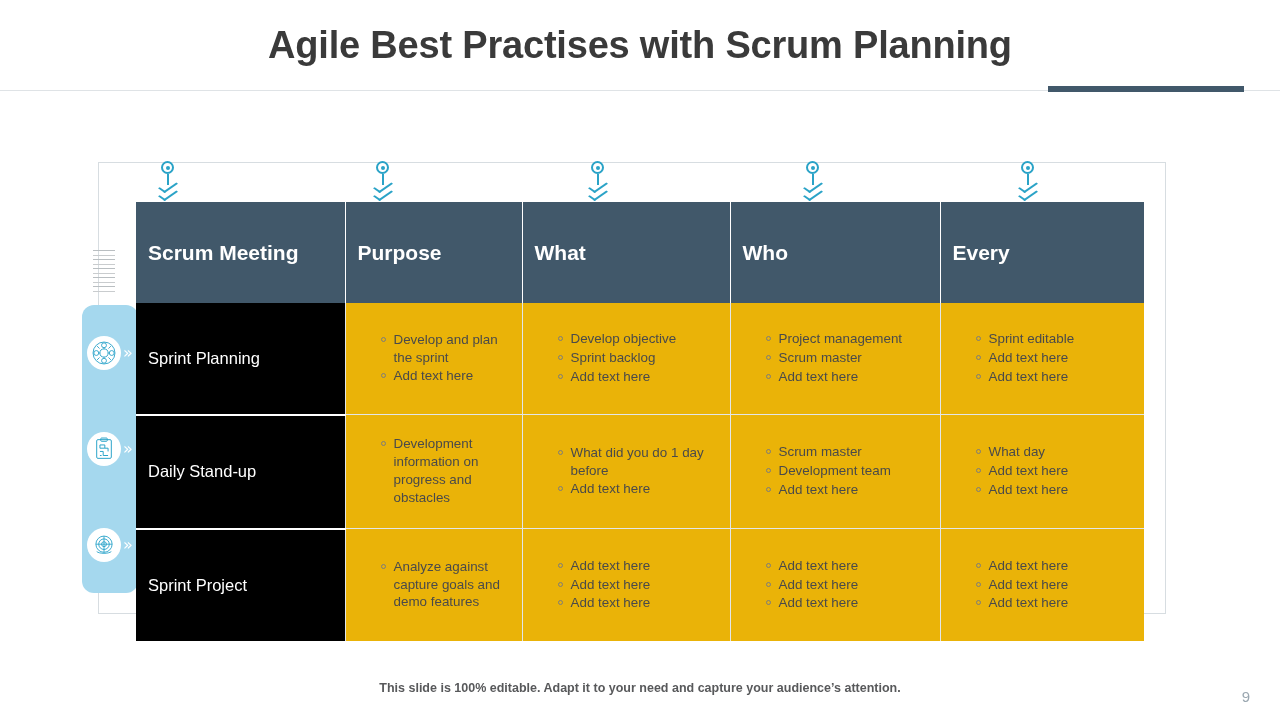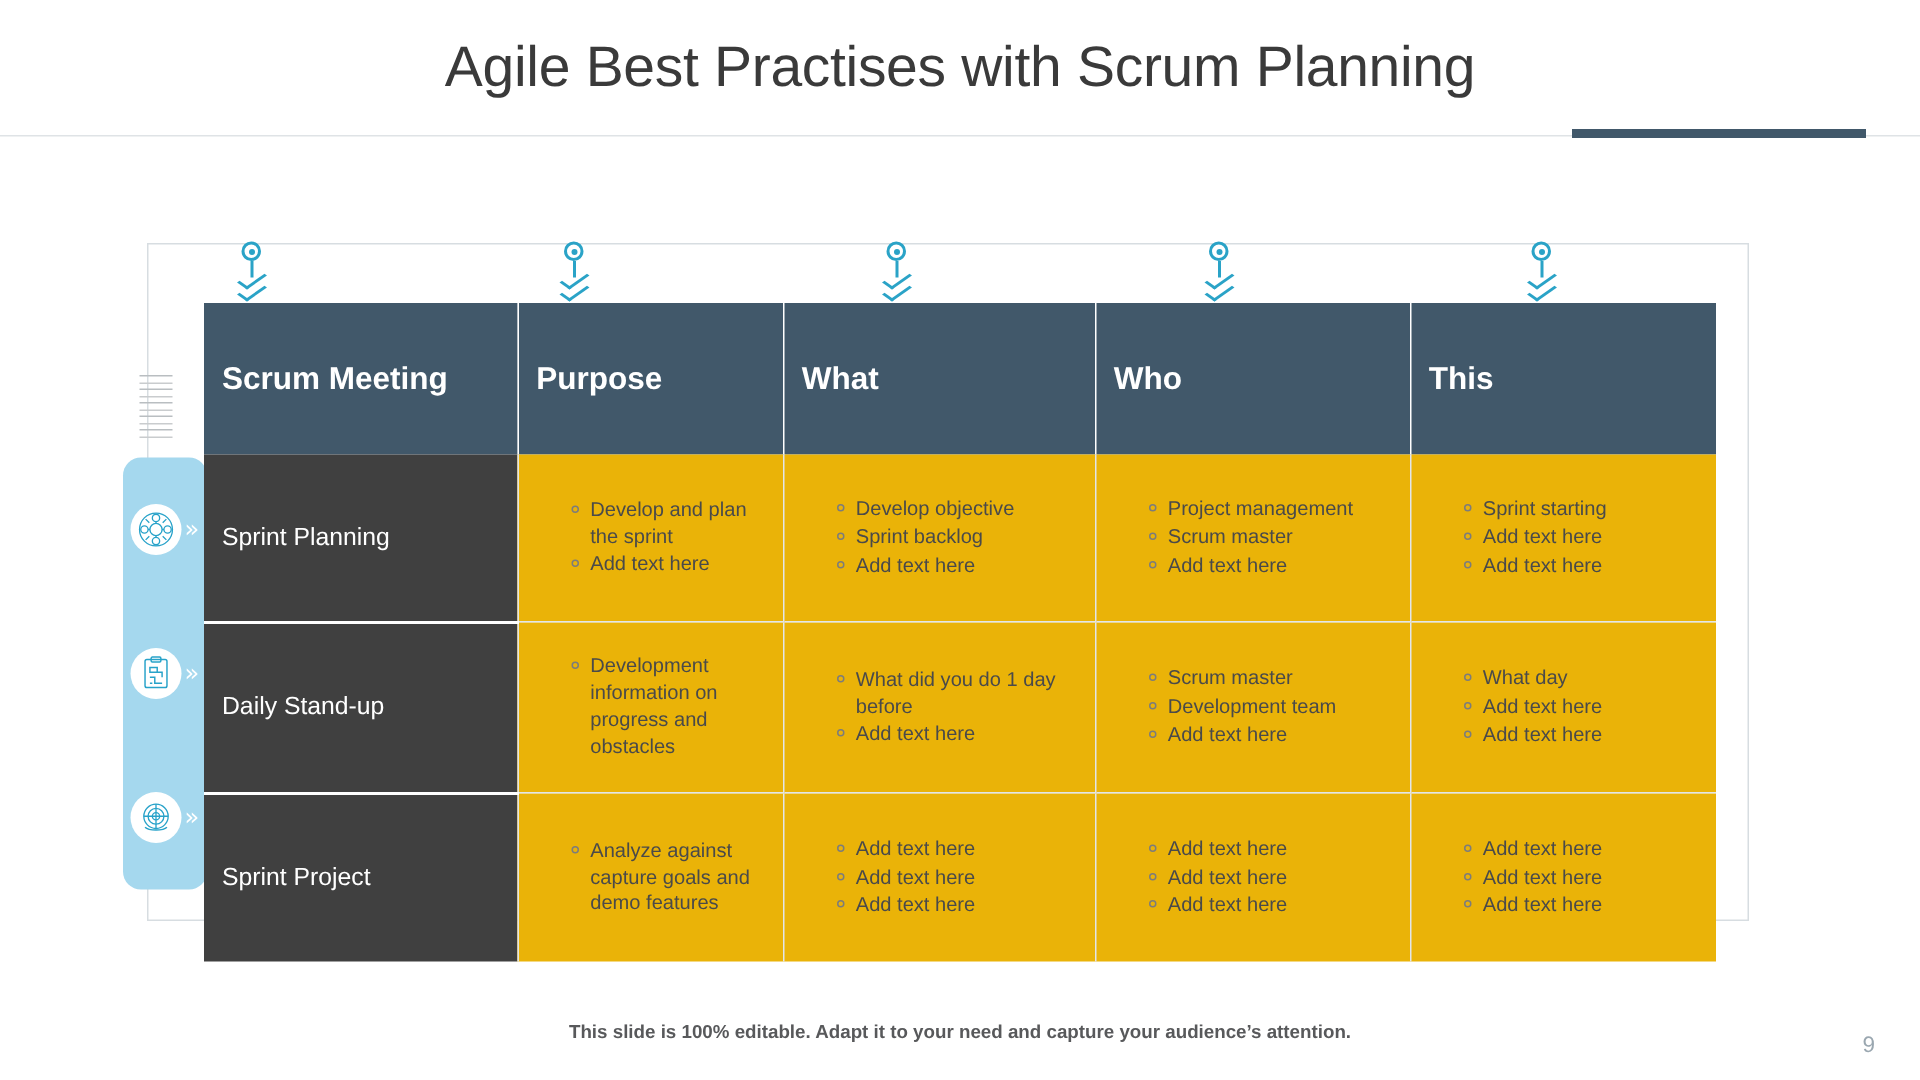--- a/index.html
+++ b/index.html
@@ -18,21 +18,21 @@
   
   #slide-title {
     position: absolute;
     top: 0; left: 0;
     width: 1280px;
     height: 90px;
     display: flex;
     align-items: center;
     justify-content: center;
     font-size: 38px;
-    font-weight: normal;
+    font-weight: bold;
     color: #3a3a3a;
     letter-spacing: -0.2px;
     white-space: nowrap;
   }
   #title-rule {
     position: absolute;
     top: 90px; left: 0;
     width: 1280px;
     height: 1px;
     background: #dfe3e6;
@@ -175,21 +175,21 @@
     font-weight: bold;
     text-align: left;
     padding: 0 0 0 12px;
     height: 101px;
     vertical-align: middle;
     border-right: 1px solid #ffffff;
   }
   #matrix thead th:last-child { border-right: none; }
 
   .row-label {
-    background: #404040;
+    background: #000000;
     color: #ffffff;
     font-size: 16.5px;
     padding: 0 0 0 12px;
     vertical-align: middle;
     border-top: 2px solid #ffffff;
     border-bottom: 2px solid #ffffff;
   }
   #matrix tbody tr:first-child .row-label { border-top: none; }
   #matrix tbody tr:last-child  .row-label { border-bottom: none; }
 
@@ -356,21 +356,21 @@
       <col class="c-what">
       <col class="c-who">
       <col class="c-when">
   </colgroup>
   <thead>
     <tr>
       <th>Scrum Meeting</th>
       <th>Purpose</th>
       <th>What</th>
       <th>Who</th>
-      <th>This</th>
+      <th>Every</th>
     </tr>
   </thead>
   <tbody>
     <tr class="r1">
       <td class="row-label">Sprint Planning</td>
       <td class="cell">
           <ul>
             <li>Develop and plan the sprint</li>
             <li>Add text here</li>
           </ul>
@@ -384,21 +384,21 @@
         </td>
       <td class="cell">
           <ul>
             <li>Project management</li>
             <li>Scrum master</li>
             <li>Add text here</li>
           </ul>
         </td>
       <td class="cell">
           <ul>
-            <li>Sprint starting</li>
+            <li>Sprint editable</li>
             <li>Add text here</li>
             <li>Add text here</li>
           </ul>
         </td>
     </tr>
     <tr class="r2">
       <td class="row-label">Daily Stand-up</td>
       <td class="cell">
           <ul>
             <li>Development information on progress and obstacles</li>

